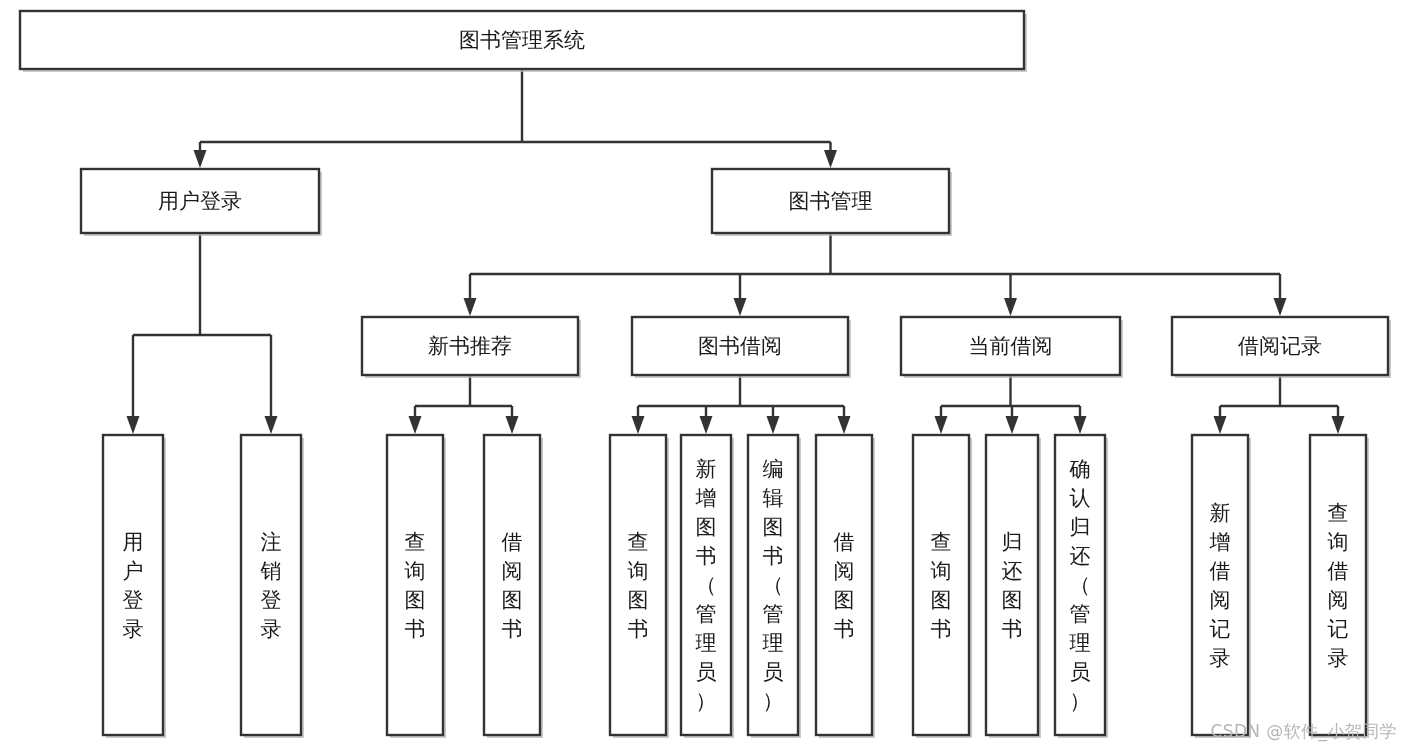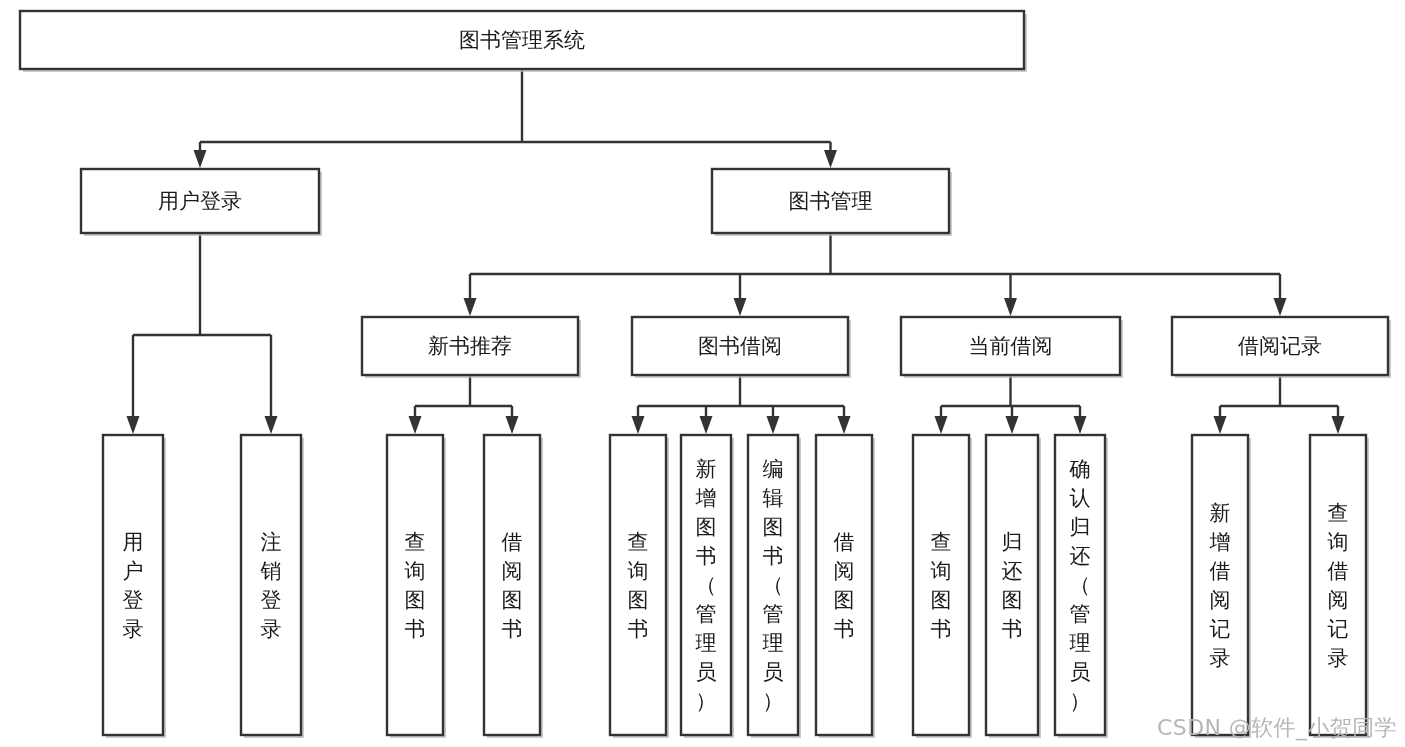--- a/index.html
+++ b/index.html
@@ -60,21 +60,21 @@
     fill: #1a1a1a;
     font-family: "DejaVu Sans", "Liberation Sans", sans-serif;
     font-size: 21px;
     text-anchor: middle;
   }
   .watermark-text {
     position: absolute;
     right: 8px;
     bottom: 4px;
     font-family: "DejaVu Sans", "Liberation Sans", sans-serif;
-    font-size: 22px;
+    font-size: 17px;
     color: #b6b6b6;
     white-space: nowrap;
     letter-spacing: 0.4px;
   }
 </style>
 </head>
 <body>
 
 <div id="diagram-root">
   <svg class="diagram-canvas" viewBox="0 0 1405 747">

